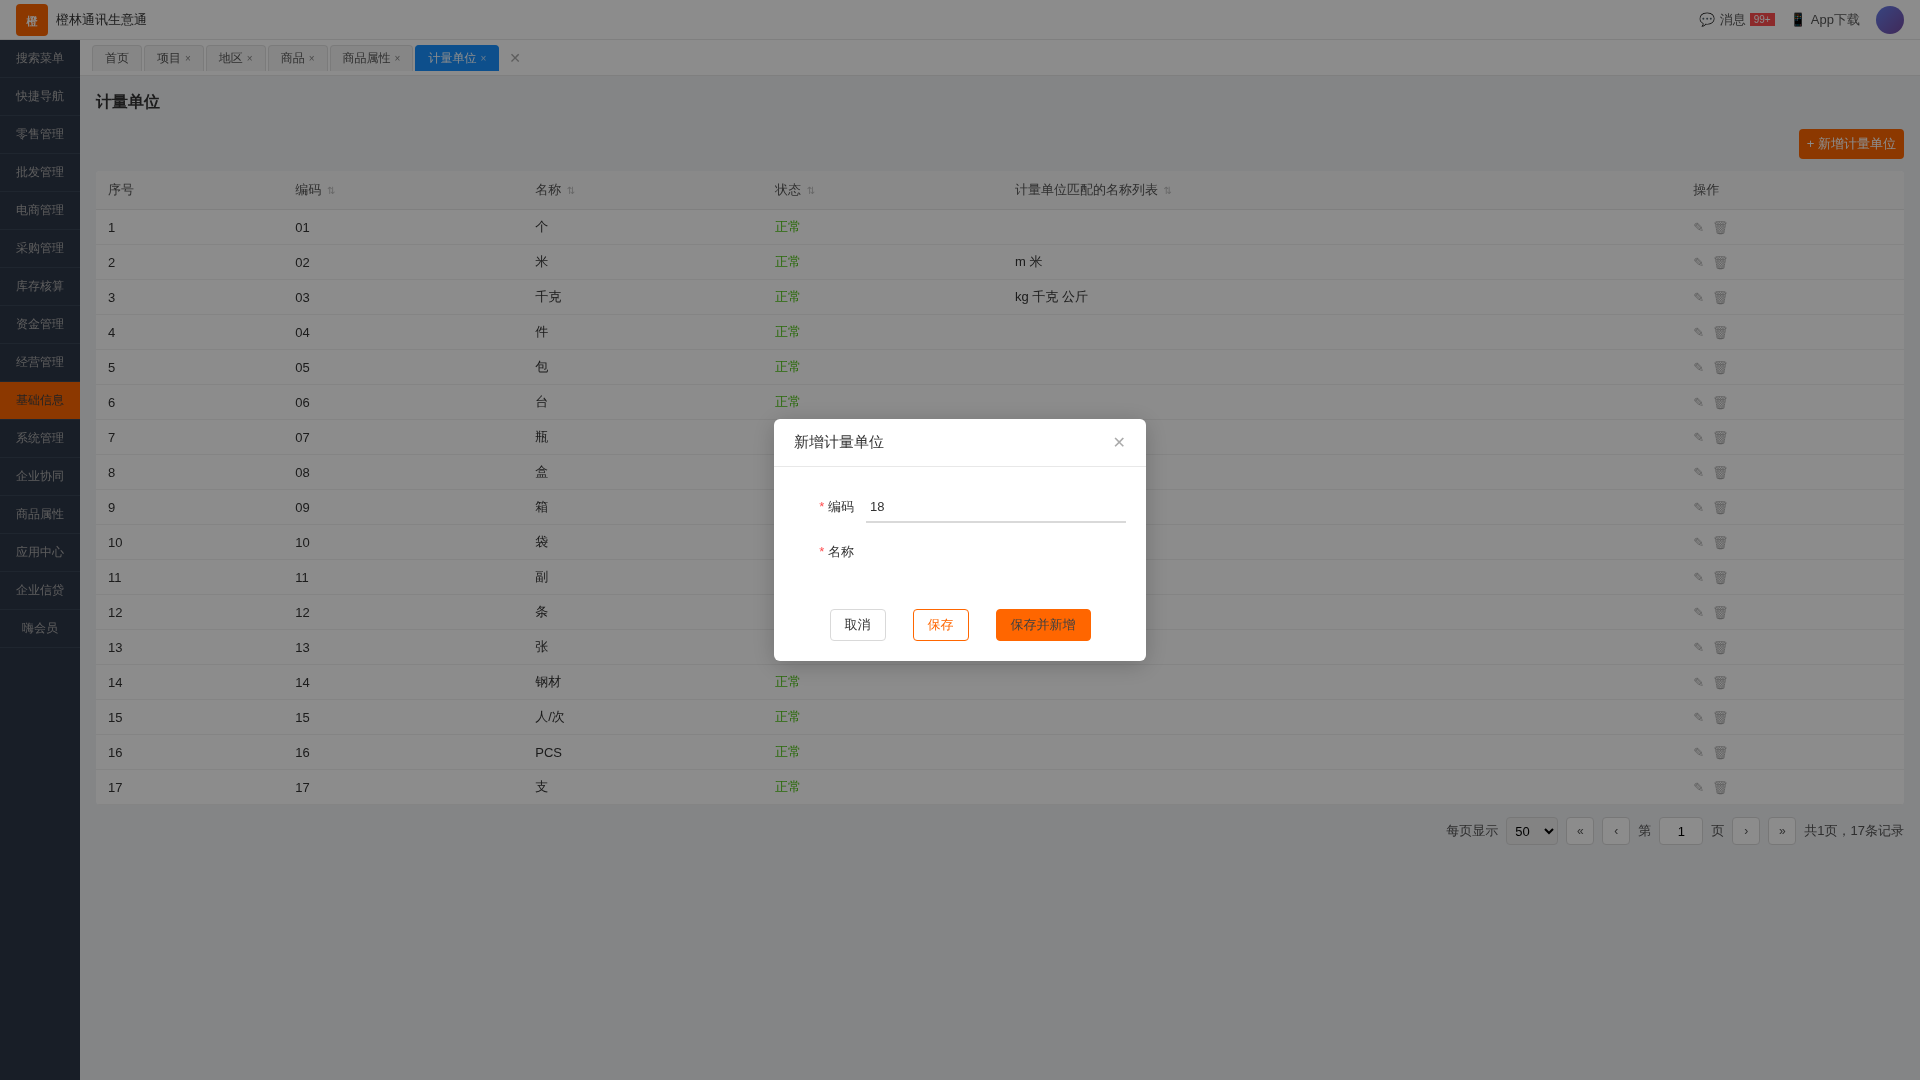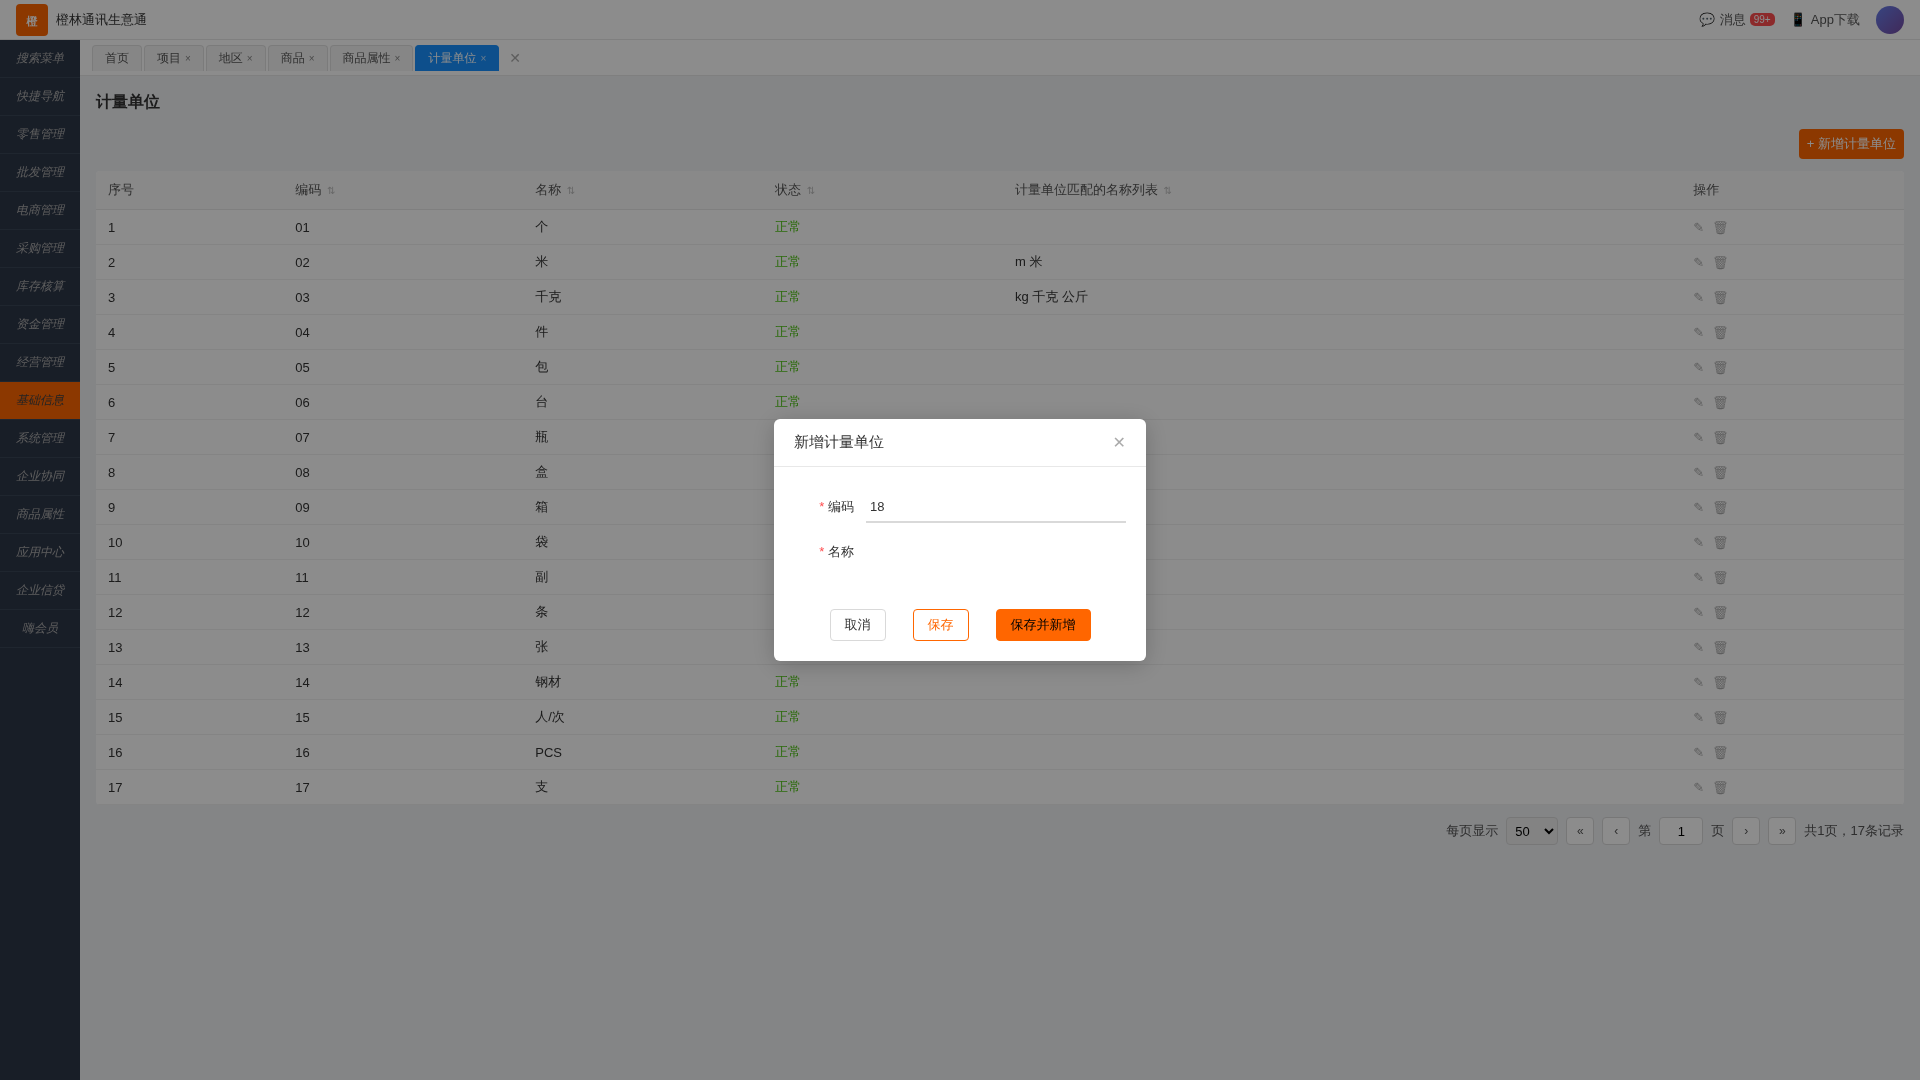--- a/index.html
+++ b/index.html
@@ -30,21 +30,21 @@
       display: flex; align-items: center; justify-content: center;
       color: #fff; font-weight: bold; font-size: 12px;
     }
     .header-right {
       display: flex; align-items: center; gap: 16px;
     }
     .header-nav-item {
       display: flex; align-items: center; gap: 4px; cursor: pointer; color: #555;
     }
     .badge {
-      background: #ff4d4f; color: #fff; border-radius: 5px;
+      background: #ff4d4f; color: #fff; border-radius: 0;
       font-size: 10px; padding: 1px 4px; min-width: 16px; text-align: center;
     }
     .avatar {
       width: 28px; height: 28px; border-radius: 50%;
       background: linear-gradient(135deg, #667eea, #764ba2);
     }
 
     
     .layout {
       display: flex;
@@ -61,21 +61,20 @@
       flex-direction: column;
       overflow-y: auto;
     }
     .sidebar-item {
       padding: 10px 4px;
       text-align: center;
       color: #aaa;
       cursor: pointer;
       font-size: 12px;
       border-bottom: 1px solid #3a4556;
-      font-style: italic;
     }
     .sidebar-item.active { background: #ff6600; color: #404040; }
 
     
     .main {
       flex: 1;
       display: flex;
       flex-direction: column;
       overflow: hidden;
     }
@@ -156,21 +155,21 @@
       color: #ff6600;
       border: 1px solid #ff6600;
       padding: 6px 14px;
       border-radius: 4px;
       cursor: pointer;
       font-size: 13px;
       text-align: center;
     }
     .btn-save-new {
       background: #ff6600;
-      color: #000000;
+      color: #404040;
       border: 1px solid #ff6600;
       padding: 6px 14px;
       border-radius: 4px;
       cursor: pointer;
       font-size: 13px;
     }
 
     
     .data-table {
       width: 100%;

